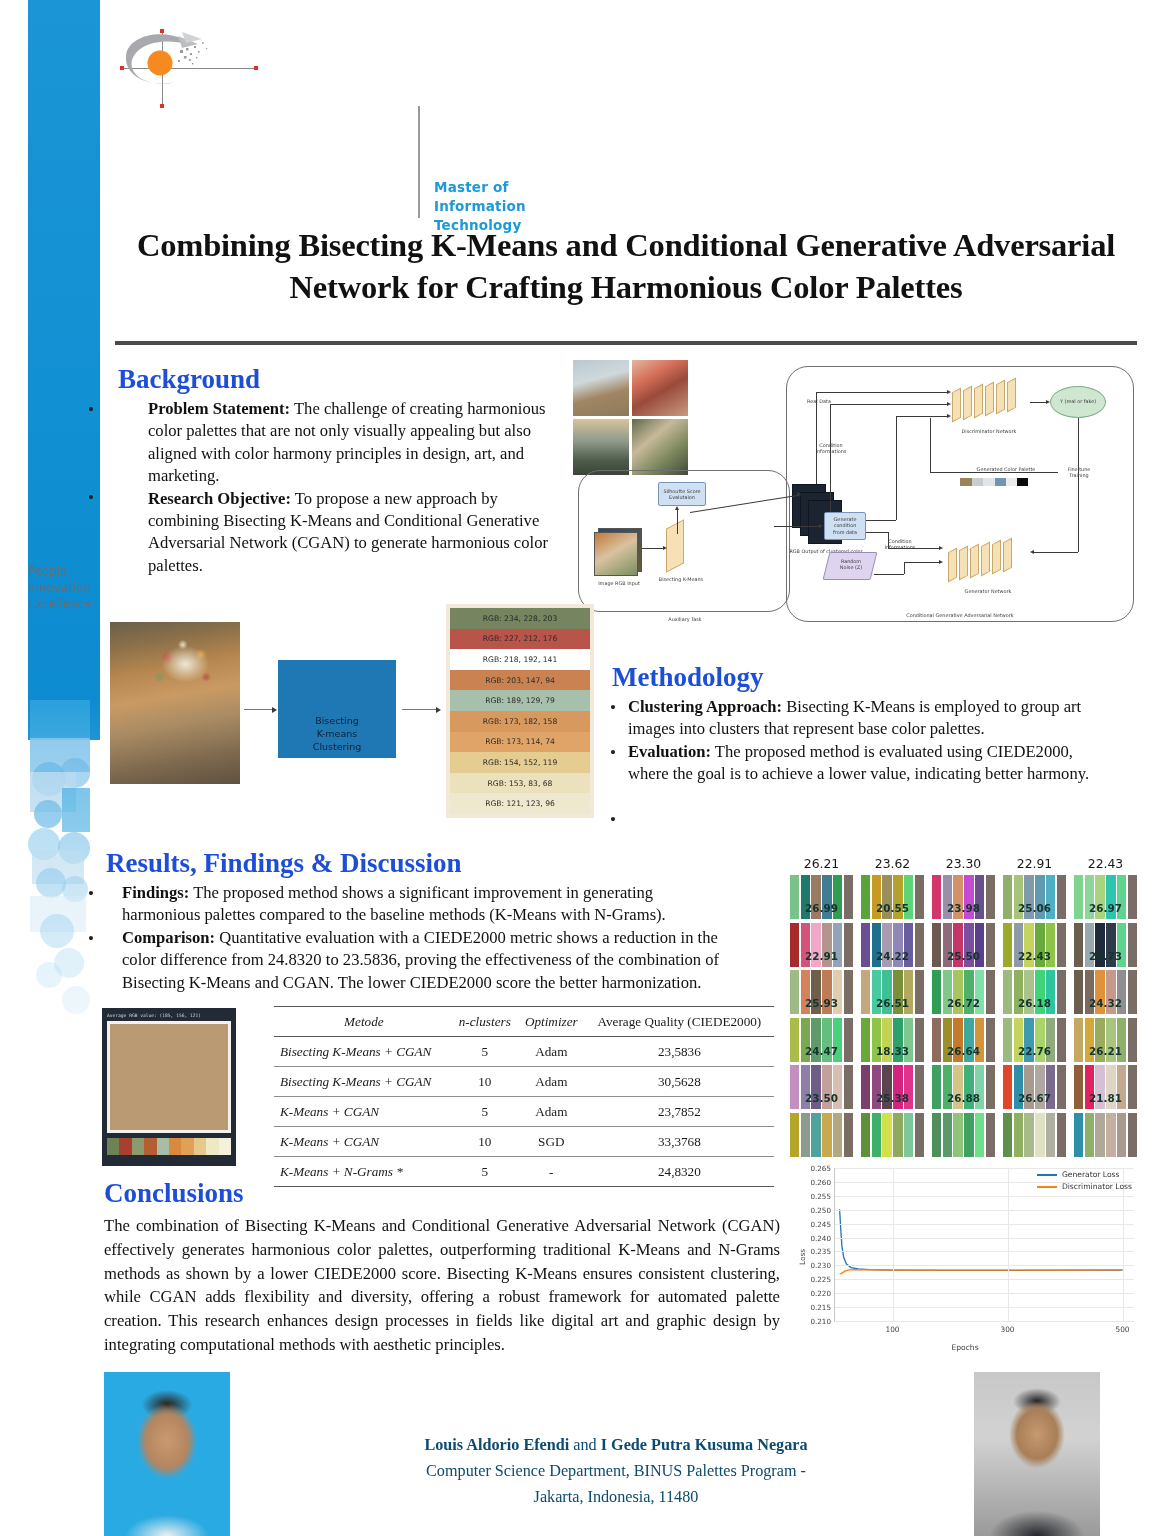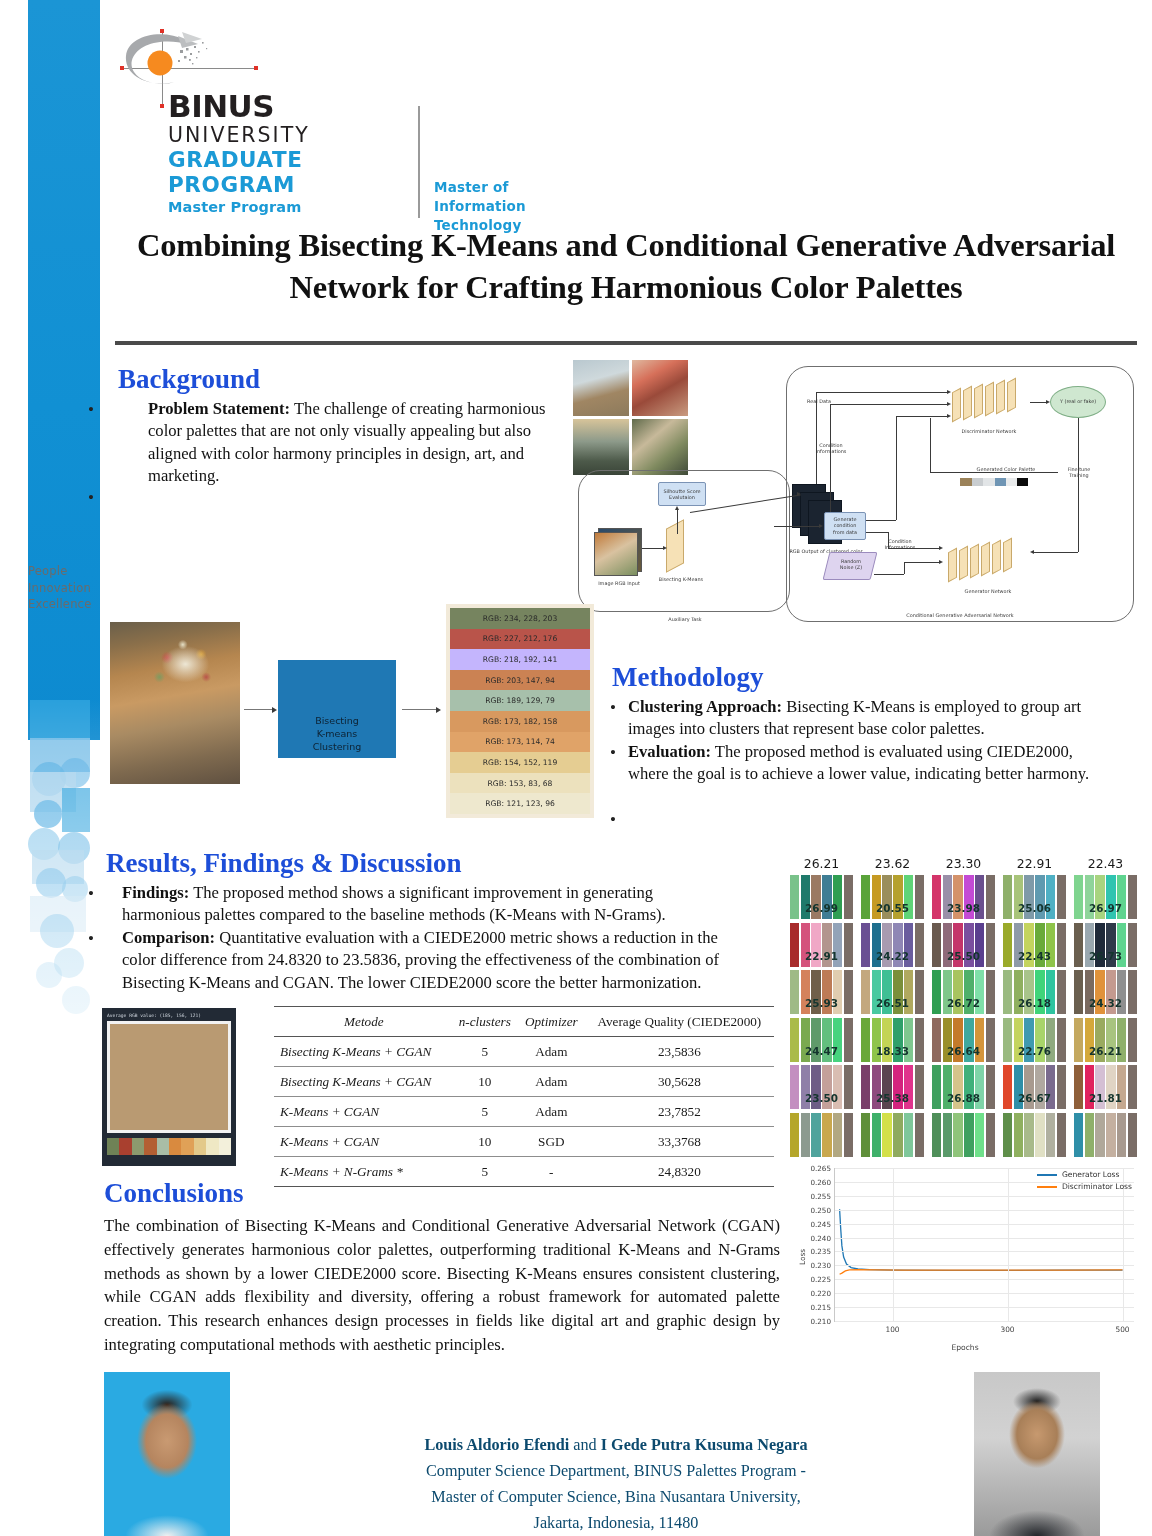--- a/index.html
+++ b/index.html
@@ -313,43 +313,39 @@
         <rect x="78" y="21" width="1.6" height="1.6"></rect>
       <rect x="69" y="29" width="1.8" height="1.8"></rect>
         <rect x="76" y="27" width="1.4" height="1.4"></rect>
       <rect x="82" y="12" width="1.6" height="1.6"></rect>
         <rect x="58" y="30" width="2" height="2"></rect>
       <rect x="86" y="18" width="1.2" height="1.2"></rect>
         <rect x="72" y="33" width="1.4" height="1.4"></rect>
     </g>
   </svg>
 
-  <div class="logo-text">
-    <div class="logo-binus">BINUS</div>
-    <div class="logo-univ">UNIVERSITY</div>
-    <div class="logo-grad">GRADUATE</div>
-    <div class="logo-grad">PROGRAM</div>
-    <div class="logo-mp">Master Program</div>
-  </div>
   <div class="logo-divider"></div>
   <div class="logo-dept">
     <div>Master of</div>
     <div>Information Technology</div>
   </div>
 </div>
 
 <div id="title">Combining Bisecting K-Means and Conditional Generative Adversarial Network for Crafting Harmonious Color Palettes</div>
 <div id="title-rule"></div>
 
 <div class="sec-h" id="h-background">Background</div>
 <div class="bullet-dot" style="left:88px;top:400px;">•</div>
 <div class="bullet-dot" style="left:88px;top:488px;">•</div>
 <div class="body-text" id="bg-body">
   <p>
     <b>Problem Statement:</b><span> The challenge of creating harmonious color palettes that are not only visually appealing but also aligned with color harmony principles in design, art, and marketing.</span>
+  </p>
+  <p>
+    <b>Research Objective:</b><span> To propose a new approach by combining Bisecting K-Means and Conditional Generative Adversarial Network (CGAN) to generate harmonious color palettes.</span>
   </p>
 </div>
 
 <div id="art-grid">
   <div class="cell" style="left:0;top:0;background:linear-gradient(165deg,#b9c8cf 0%,#cfd9dc 35%,#a08663 62%,#8c7a5c 100%);"></div>
   <div class="cell" style="left:59px;top:0;background:linear-gradient(150deg,#e0b9a0 0%,#d6705a 30%,#9a4a3a 55%,#c99b80 100%);"></div>
   <div class="cell" style="left:0;top:59px;background:linear-gradient(180deg,#d7c49a 0%,#8d9a8a 40%,#4d5a4a 75%,#3a4438 100%);"></div>
   <div class="cell" style="left:59px;top:59px;background:linear-gradient(140deg,#5f6a4a 0%,#c7b99a 35%,#7f8a5f 65%,#3f4a38 100%);"></div>
 </div>
 
@@ -488,21 +484,21 @@
   <div class="flow-arrow" style="left:292px;top:87px;width:36px;"></div>
   <div class="arrow-head" style="left:326px;top:84.8px;border-top-width:3px;border-bottom-width:3px;border-left-width:5px;"></div>
 
   <div id="palette-list">
     <div class="prow" style="background:#76845f;">
         <span>RGB: 234, 228, 203</span>
       </div>
     <div class="prow" style="background:#b9544a;">
         <span>RGB: 227, 212, 176</span>
       </div>
-    <div class="prow" style="background:#c4b5fd;">
+    <div class="prow" style="background:#ffffff;">
         <span>RGB: 218, 192, 141</span>
       </div>
     <div class="prow" style="background:#cb8253;">
         <span>RGB: 203, 147, 94</span>
       </div>
     <div class="prow" style="background:#a7c0ab;">
         <span>RGB: 189, 129, 79</span>
       </div>
     <div class="prow" style="background:#d8995f;">
         <span>RGB: 173, 182, 158</span>
@@ -955,15 +951,14 @@
        radial-gradient(ellipse 28px 34px at 50% 38%, #c7996f 0%, #a87f58 72%, rgba(168,127,88,0) 100%),
        radial-gradient(ellipse 32px 18px at 50% 18%, #1d1d1d 0%, rgba(29,29,29,0) 75%),
        radial-gradient(ellipse 56px 30px at 50% 100%, #23262b 0%, rgba(35,38,43,0) 85%),
        linear-gradient(180deg,#c8c8c8 0%, #d2d2d2 40%, #9a9a9a 100%);"></div>
 
 <div id="footer">
   <div>
     <b>Louis Aldorio Efendi</b><span> and </span><b>I Gede Putra Kusuma Negara</b>
   </div>
   <div>Computer Science Department, BINUS Palettes Program -</div>
-  <div>Master of Computer Science, Bina Nusantara University,</div>
   <div>Jakarta, Indonesia, 11480</div>
 </div>
 
 </body></html>

